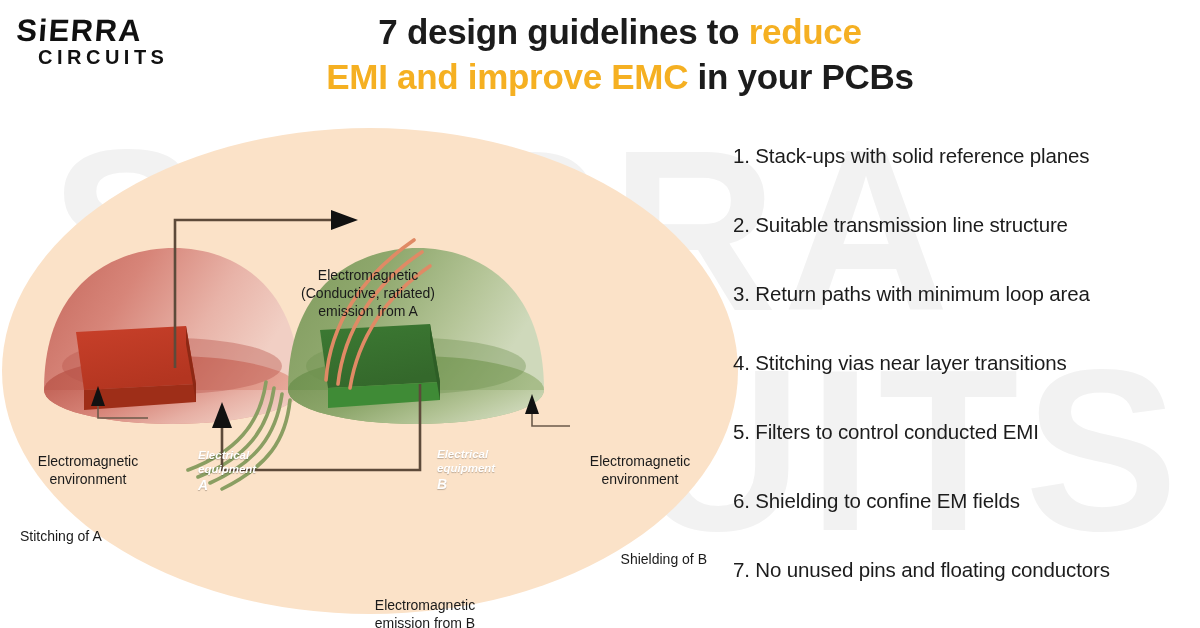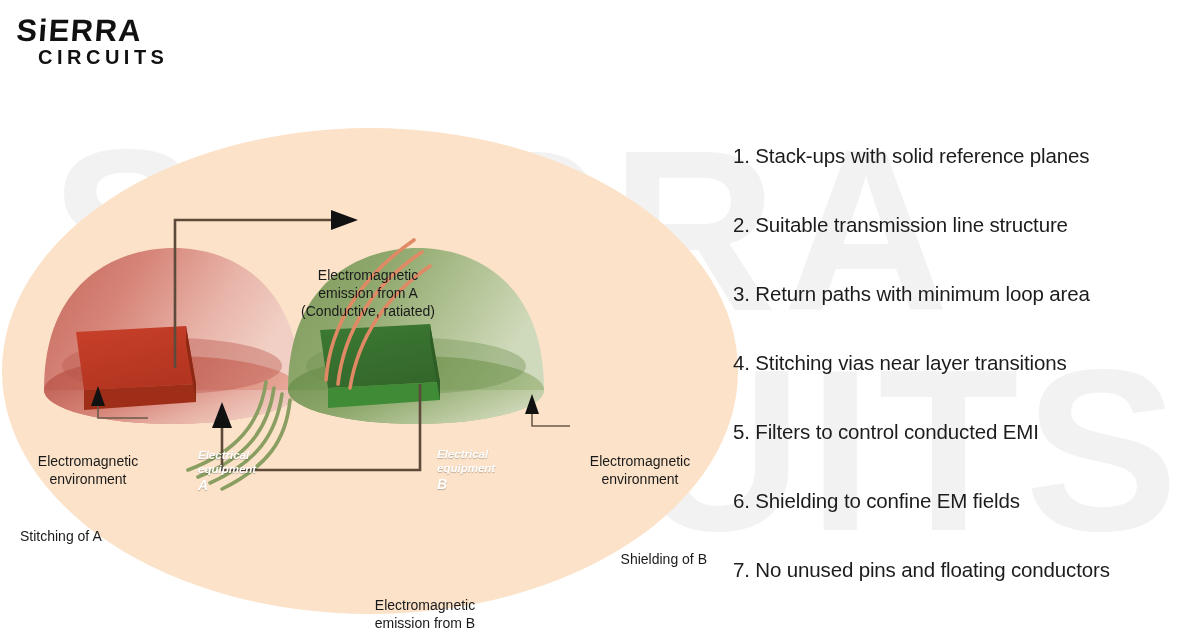--- a/index.html
+++ b/index.html
@@ -119,20 +119,24 @@
 
   <div class="logo">
     <svg width="180" height="60" viewBox="0 0 180 60" xmlns="http://www.w3.org/2000/svg">
       <g fill="#111111">
         <text x="2" y="33" font-family="Liberation Sans, sans-serif" font-size="31" font-weight="bold" letter-spacing="1.5" transform="skewX(-4)">SiERRA</text>
         <text x="22" y="56" font-family="Liberation Sans, sans-serif" font-size="20" font-weight="bold" letter-spacing="4.5">CIRCUITS</text>
       </g>
     </svg>
   </div>
 
+  <div class="headline">
+    <div class="ln"><span>7 design guidelines to </span><span class="hl-accent">reduce</span></div>
+    <div class="ln"><span class="hl-accent">EMI and improve EMC</span><span> in your PCBs</span></div>
+  </div>
 
   <div class="diagram">
     <svg width="740" height="510" viewBox="0 0 740 510" xmlns="http://www.w3.org/2000/svg">
       <defs>
 
         <linearGradient id="gradRed" x1="0" y1="0" x2="1" y2="0.35">
           <stop offset="0%" stop-color="#c4665a"></stop>
           <stop offset="38%" stop-color="#d78579"></stop>
           <stop offset="72%" stop-color="#e8b3a8"></stop>
           <stop offset="100%" stop-color="#f1cfc4"></stop>
@@ -235,22 +239,22 @@
       <polygon points="91,288 98,268 105,288" fill="#111111"></polygon>
 
       <g fill="none" stroke="#6b5a4a" stroke-width="1.6">
         <path d="M 570 308 L 532 308 L 532 296"></path>
       </g>
       <polygon points="525,296 532,276 539,296" fill="#111111"></polygon>
     </svg>
 
     <div class="dlabel" id="lbl-emit-a">
       <div>Electromagnetic</div>
+      <div>(Conductive, ratiated)</div>
       <div>emission from A</div>
-      <div>(Conductive, ratiated)</div>
     </div>
 
     <div class="dlabel" id="lbl-emit-b">
       <div>Electromagnetic</div>
       <div>emission from B</div>
 
     </div>
 
     <div class="dlabel" id="lbl-env-a">
       <div>Electromagnetic</div>

